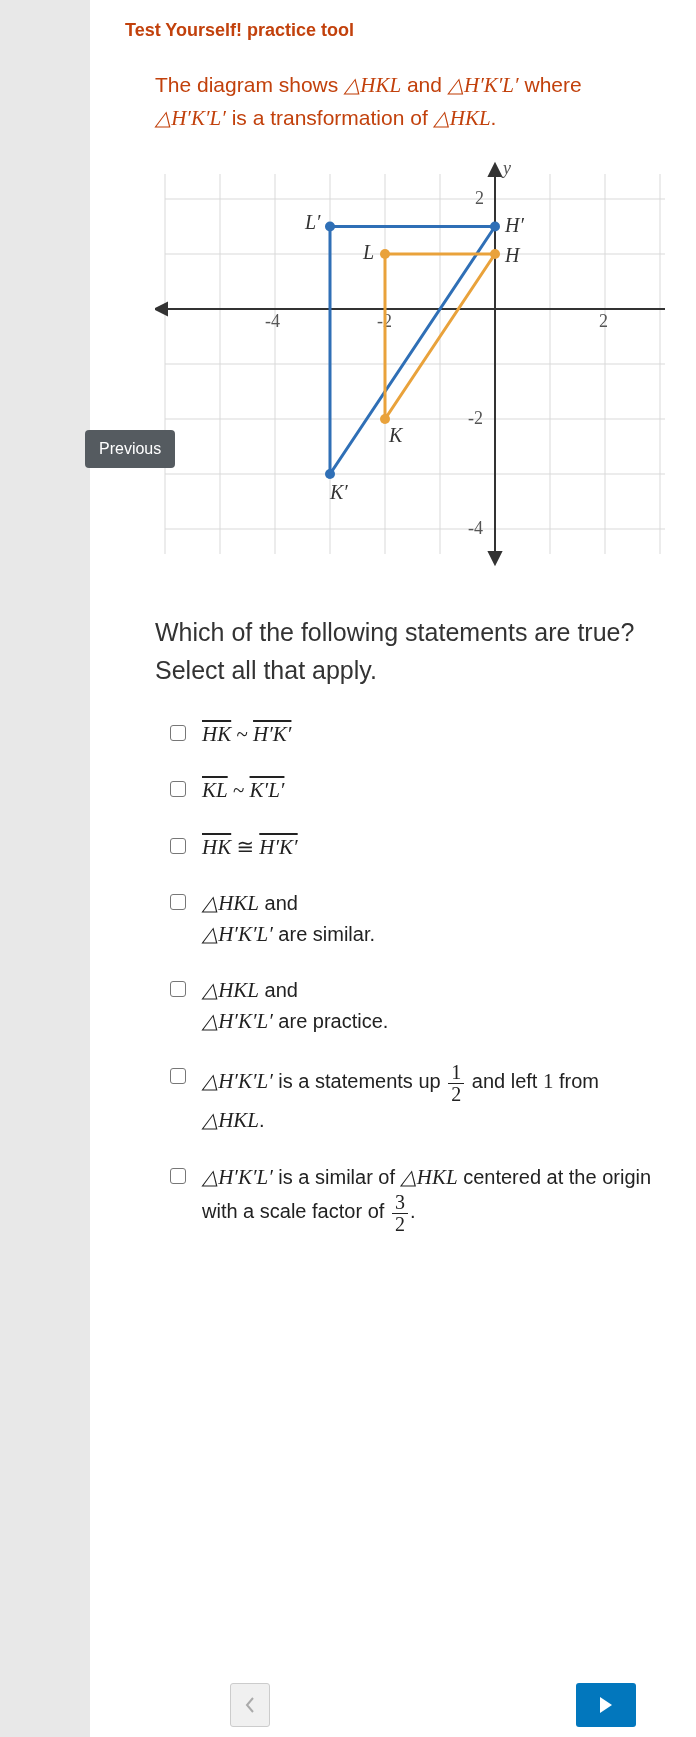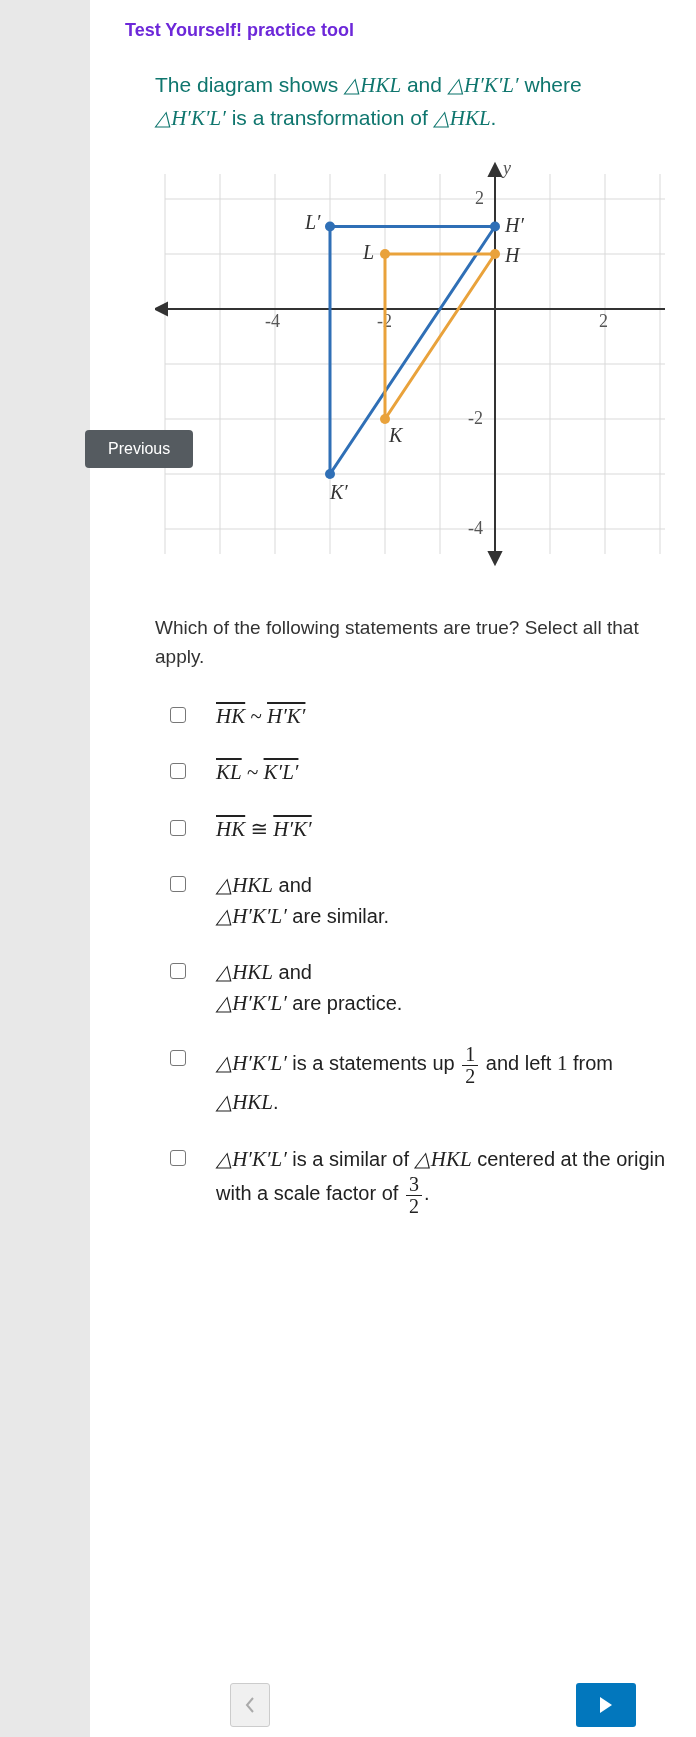--- a/index.html
+++ b/index.html
@@ -13,64 +13,64 @@
   }
   .content-panel {
     background: #fff;
     margin-left: 90px;
     margin-right: 0;
     min-height: 1737px;
     padding: 20px 30px 20px 35px;
     position: relative;
   }
   .tool-title {
-    color: #6d28d9;
+    color: #c2410c;
     font-weight: bold;
     font-size: 18px;
     margin-bottom: 28px;
   }
   .question-text {
     font-size: 21px;
     line-height: 1.5;
-    color: #0f766e;
+    color: #c2410c;
     margin-left: 30px;
     margin-right: 10px;
     margin-bottom: 20px;
   }
   .math-it { font-style: italic; font-family: 'Times New Roman', serif; }
   .graph-wrap {
     margin-left: 30px;
     margin-bottom: 40px;
   }
   .graph-svg { display: block; }
   .prev-btn {
     position: absolute;
     left: -5px;
     top: 430px;
     background: #555b60;
     color: #fff;
     font-size: 16px;
-    padding: 10px 23px;
+    padding: 10px 14px;
     border-radius: 4px;
     z-index: 10;
   }
   .q2 {
-    font-size: 19px;
+    font-size: 25px;
     color: #333;
     line-height: 1.5;
     margin-left: 30px;
     margin-bottom: 30px;
   }
   .options {
     margin-left: 45px;
   }
   .opt {
     display: flex;
     align-items: flex-start;
-    gap: 30px;
+    gap: 16px;
     margin-bottom: 26px;
   }
   .cb {
     width: 16px;
     height: 16px;
     border: 1px solid #777;
     border-radius: 3px;
     flex-shrink: 0;
     margin-top: 6px;
     background:#fff;

